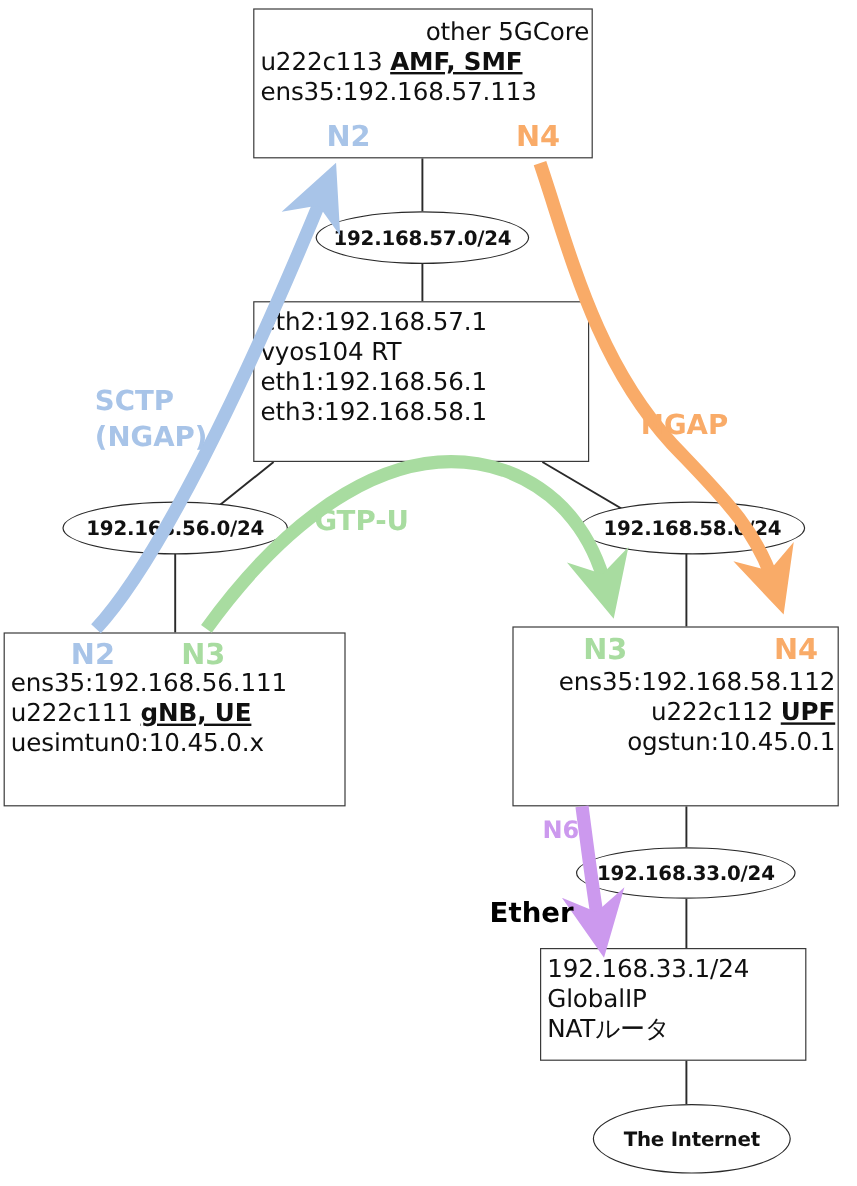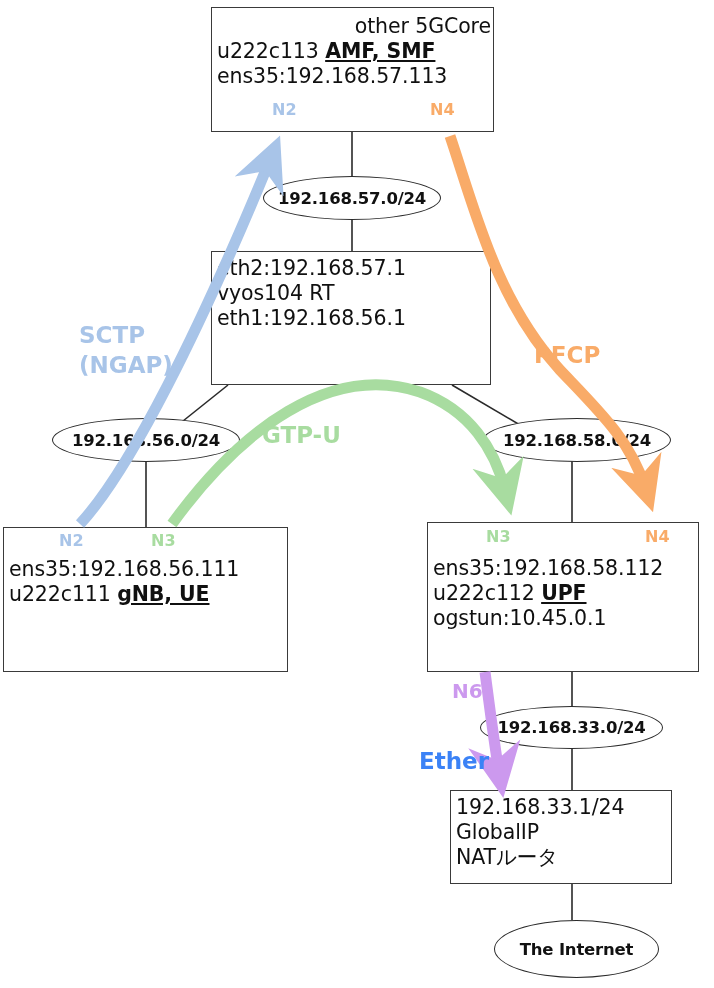--- a/index.html
+++ b/index.html
@@ -58,21 +58,21 @@
     line-height: 25px;
     letter-spacing: -0.1px;
   }
   .line .bold-ul {
     font-weight: bold;
     text-decoration: underline;
   }
   .line.center { text-align: right; }
   .iface-tag {
     position: absolute;
-    font-size: 16px;
+    font-size: 24px;
     font-weight: bold;
     z-index: 4;
     white-space: nowrap;
   }
   .proto-label {
     position: absolute;
     font-size: 23px;
     font-weight: bold;
     z-index: 4;
     white-space: nowrap;
@@ -151,43 +151,45 @@
 
   <div class="node-oval" style="left:263px; top:176px; width:178px; height:44px;text-align:right;">
     <span class="oval-label">192.168.57.0/24</span>
   </div>
 
   <div class="node-box" style="left:211px; top:251px; width:280px; height:134px;">
     <div class="box-text" style="top:4px;">
       <div class="line">eth2:192.168.57.1</div>
       <div class="line">vyos104 RT</div>
       <div class="line">eth1:192.168.56.1</div>
+      <div class="line">eth3:192.168.58.1</div>
     </div>
   </div>
 
   <div class="node-oval" style="left:52px; top:418px; width:188px; height:44px;">
     <span class="oval-label">192.168.56.0/24</span>
   </div>
 
   <div class="node-oval" style="left:483px; top:418px; width:188px; height:44px;">
     <span class="oval-label">192.168.58.0/24</span>
   </div>
 
   <div class="node-box" style="left:3px; top:527px; width:285px; height:145px;">
     <div class="box-text" style="top:29px;">
       <div class="line">ens35:192.168.56.111</div>
       <div class="line">
         <span>u222c111 </span><span class="bold-ul">gNB, UE</span>
       </div>
+      <div class="line">uesimtun0:10.45.0.x</div>
     </div>
   </div>
   <div class="iface-tag" style="left:59px; top:531px; color:#a8c4e8;">N2</div>
   <div class="iface-tag" style="left:151px; top:531px; color:#a8dca0;">N3</div>
 
-  <div class="node-box" style="left:427px; top:522px; width:272px; height:150px;">
+  <div class="node-box" style="left:427px; top:522px; width:272px; height:150px;text-align:right;">
     <div class="box-text" style="top:33px;">
       <div class="line">ens35:192.168.58.112</div>
       <div class="line">
         <span>u222c112 </span><span class="bold-ul">UPF</span>
       </div>
       <div class="line">ogstun:10.45.0.1</div>
     </div>
   </div>
   <div class="iface-tag" style="left:486px; top:527px; color:#a8dca0;">N3</div>
   <div class="iface-tag" style="left:645px; top:527px; color:#f9ab68;">N4</div>
@@ -208,19 +210,19 @@
     <span class="oval-label">The Internet</span>
   </div>
 
   <div class="proto-label" style="left:79px; top:320px; color:#a8c4e8;">
     <div>SCTP</div>
     <div>(NGAP)</div>
   </div>
 
   <div class="proto-label" style="left:262px; top:420px; color:#a8dca0;">GTP-U</div>
 
-  <div class="proto-label" style="left:534px; top:340px; color:#f9ab68;">PFCP</div>
+  <div class="proto-label" style="left:534px; top:340px; color:#f9ab68;">NGAP</div>
 
   <div class="proto-label" style="left:452px; top:676px; color:#cc99ee; font-size:20px;">N6</div>
 
-  <div class="proto-label" style="left:419px; top:746px; color:#3b82f6;">Ether</div>
+  <div class="proto-label" style="left:408px; top:746px; color:#000000;">Ether</div>
 
 </div>
 
 </body></html>

